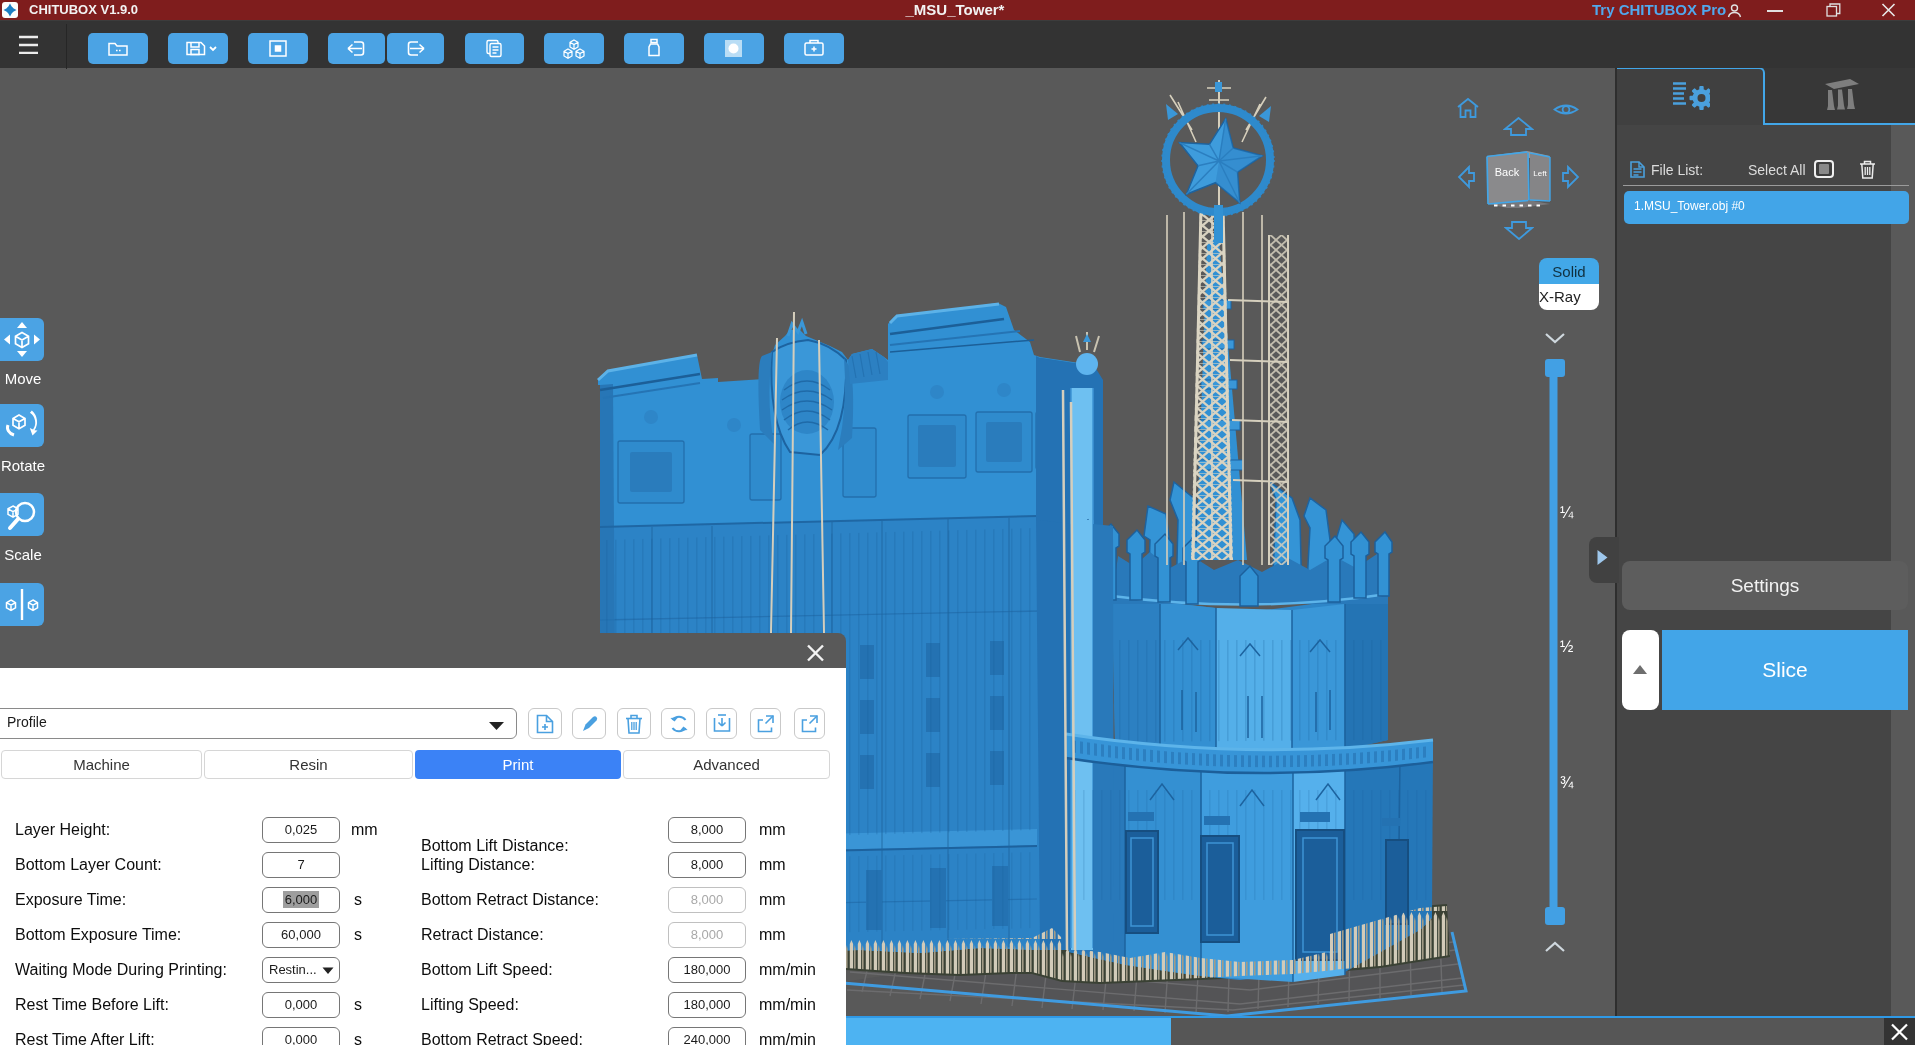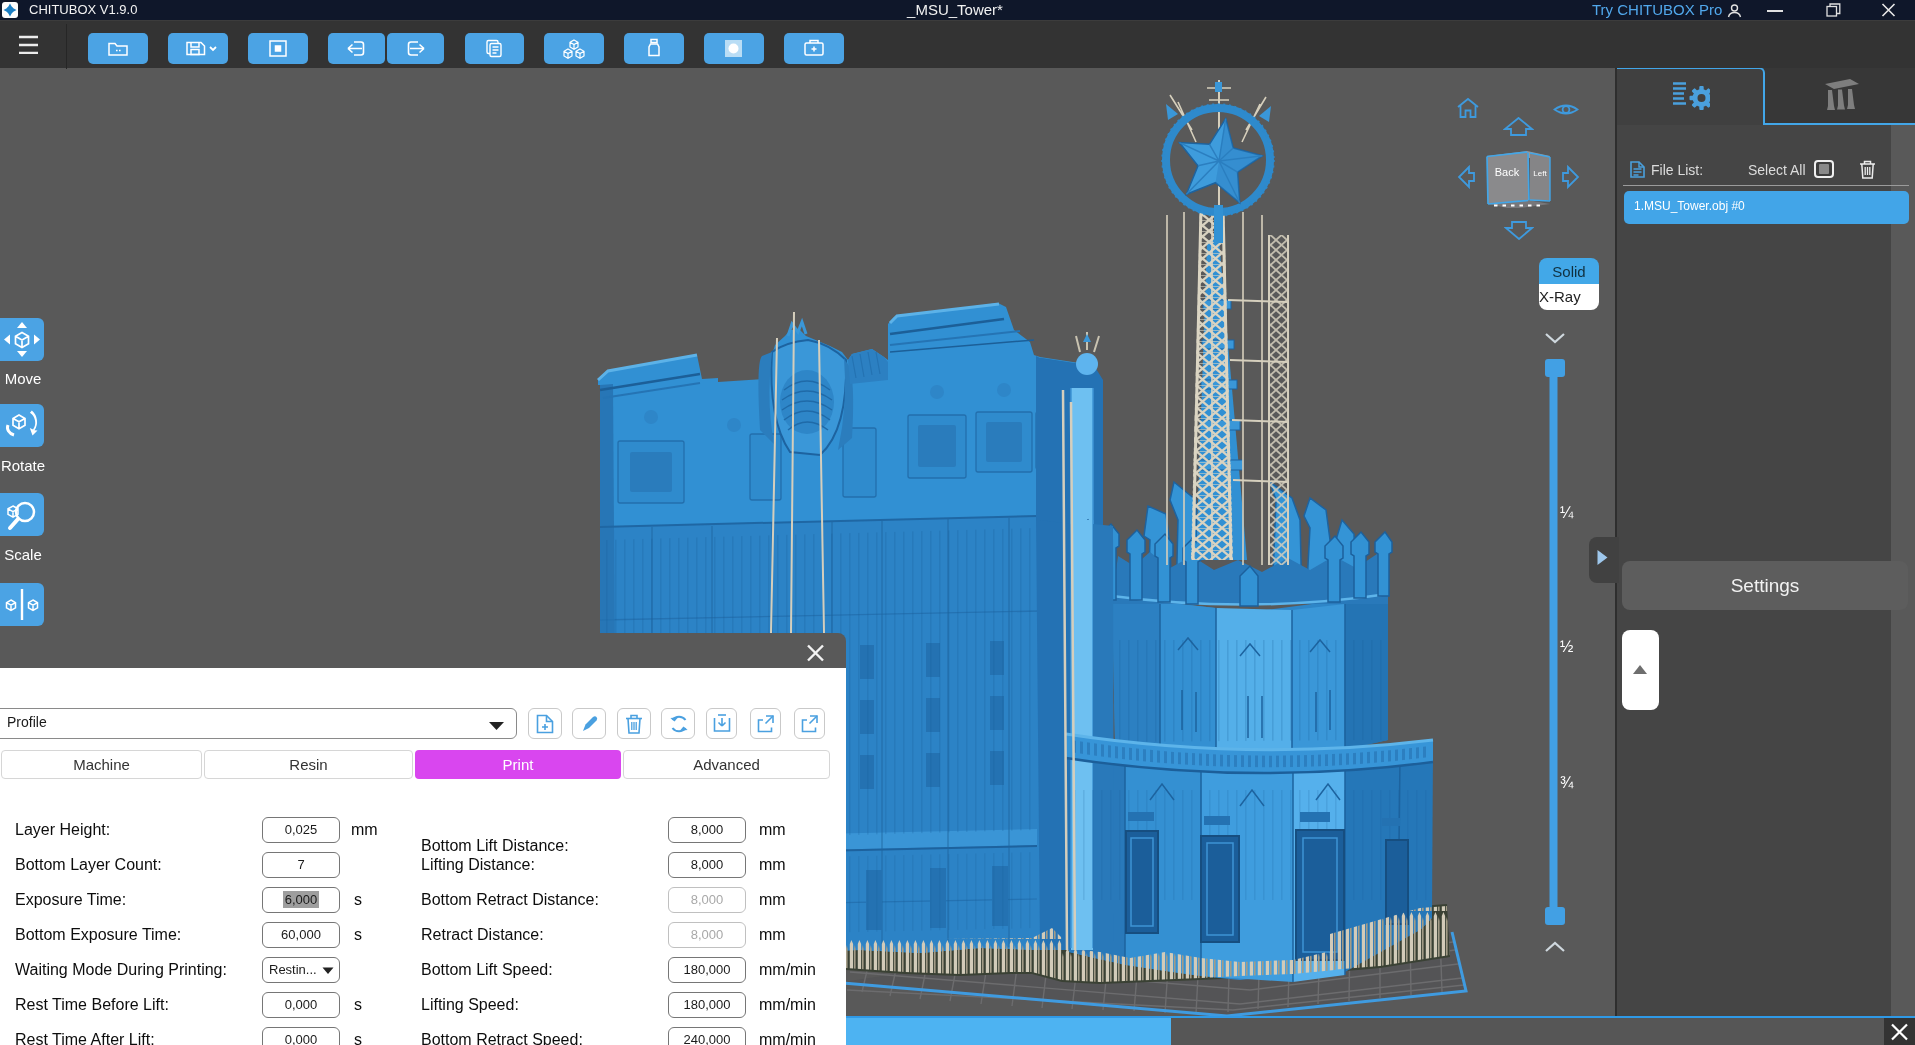--- a/index.html
+++ b/index.html
@@ -1,18 +1,18 @@
 <!DOCTYPE html>
 <html><head>
 <meta charset="utf-8">
 <style>
 * { margin:0; padding:0; box-sizing:border-box; }
 html,body { width:1915px; height:1045px; overflow:hidden; font-family:"Liberation Sans", sans-serif; background:#595959; }
 .abs { position:absolute; }
-#titlebar { position:absolute; left:0; top:0; width:1915px; height:20px; background:#0f172a; z-index:50; }
+#titlebar { position:absolute; left:0; top:0; width:1915px; height:20px; background:#7f1d1d; z-index:50;font-weight:bold; }
 #toolbar { position:absolute; left:0; top:20px; width:1915px; height:48px; background:#333333; z-index:50; border-top:1px solid #3c3c3c; }
 .tbtn { position:absolute; top:12px; height:31px; background:#4ba3e4; border-radius:5px; }
 #viewport { position:absolute; left:0; top:68px; width:1617px; height:977px; background:#595959; overflow:hidden; }
 #rpanel { position:absolute; left:1617px; top:68px; width:274px; height:949px; background:#454545; z-index:40; }
 #bottombar { position:absolute; left:846px; top:1018px; width:1069px; height:27px; background:#565656; z-index:45; }
 #bbline { position:absolute; left:846px; top:1016px; width:1069px; height:2px; background:#2f99e6; z-index:46; }
 #dialog { position:absolute; left:-20px; top:633px; width:866px; height:412px; z-index:60; }
 .ltool { position:absolute; left:0; width:44px; height:43px; background:#4ba3e4; border-radius:0 6px 6px 0; z-index:30; }
 .ltlabel { position:absolute; left:0; width:46px; text-align:center; color:#fff; font-size:15px; z-index:30; }
 .input-box { position:absolute; width:78px; height:26px; border:1px solid #767676; border-radius:6px; background:#fff; font-size:13px; color:#1a1a1a; text-align:center; line-height:24px; }
@@ -477,20 +477,21 @@
   <div class="abs" style="left:6px;top:117px;width:286px;height:1px;background:#9b9b9b;"></div>
   <div class="abs" style="left:7px;top:123px;width:285px;height:33px;background:#42a5e8;border-radius:5px;"></div>
   <div class="abs" style="left:17px;top:131px;font-size:12px;color:#fff;z-index:2;">1.MSU_Tower.obj #0</div>
 
   <div class="abs" style="left:5px;top:493px;width:286px;height:49px;background:#5d5d5d;border-radius:8px;text-align:center;font-size:19px;color:#f2f2f2;line-height:49px;">Settings</div>
 
   <div class="abs" style="left:5px;top:562px;width:37px;height:80px;background:#ffffff;border-radius:8px;"></div>
   <svg class="abs" style="left:15px;top:596px" width="16" height="11" viewBox="0 0 16 11">
       <path d="M8 1 L15 10 H1 Z" fill="#6e6e6e"></path>
     </svg>
+  <div class="abs" style="left:45px;top:562px;width:246px;height:80px;background:#42a5e8;text-align:center;font-size:21px;color:#fff;line-height:80px;">Slice</div>
 </div>
 
 <div id="bbline"></div>
 <div id="bottombar">
   <div class="abs" style="left:0;top:0;width:325px;height:27px;background:#4db3f2;"></div>
   <div class="abs" style="left:1038px;top:0;width:31px;height:27px;background:#333333;"></div>
   <svg class="abs" style="left:1044px;top:5px" width="19" height="18" viewBox="0 0 19 18">
       <path d="M2 1.5 L17 16.5 M17 1.5 L2 16.5" stroke="#fff" stroke-width="2.2"></path>
     </svg>
 </div>
@@ -594,21 +595,21 @@
   <svg class="abs" style="left:821px;top:81px" width="18" height="19" viewBox="0 0 18 19">
       <g fill="none" stroke="#4aa0e0" stroke-width="1.6">
         <path d="M6 6 h-4.5 v11.5 h13 v-4"></path>
         <path d="M9 2 h7 v7"></path>
         <path d="M16 2 L8.5 9.5"></path>
       </g>
     </svg>
 
   <div class="abs" style="left:21px;top:117px;width:201px;height:29px;border:1px solid #d6d6d6;border-radius:4px;background:#fff;text-align:center;font-size:15px;color:#333;line-height:28px;">Machine</div>
   <div class="abs" style="left:224px;top:117px;width:209px;height:29px;border:1px solid #d6d6d6;border-radius:4px;background:#fff;text-align:center;font-size:15px;color:#333;line-height:28px;">Resin</div>
-  <div class="abs" style="left:435px;top:117px;width:206px;height:29px;border-radius:4px;background:#d946ef;text-align:center;font-size:15px;color:#fff;line-height:29px;">Print</div>
+  <div class="abs" style="left:435px;top:117px;width:206px;height:29px;border-radius:4px;background:#3b82f6;text-align:center;font-size:15px;color:#fff;line-height:29px;">Print</div>
   <div class="abs" style="left:643px;top:117px;width:207px;height:29px;border:1px solid #d6d6d6;border-radius:4px;background:#fff;text-align:center;font-size:15px;color:#333;line-height:28px;">Advanced</div>
 
   <div class="flabel" style="left:35px;top:188px;">Layer Height:</div>
   <div class="flabel" style="left:35px;top:223px;">Bottom Layer Count:</div>
   <div class="flabel" style="left:35px;top:258px;">Exposure Time:</div>
   <div class="flabel" style="left:35px;top:293px;">Bottom Exposure Time:</div>
   <div class="flabel" style="left:35px;top:328px;">Waiting Mode During Printing:</div>
   <div class="flabel" style="left:35px;top:363px;">Rest Time Before Lift:</div>
   <div class="flabel" style="left:35px;top:398px;">Rest Time After Lift:</div>
   <div class="input-box" style="left:282px;top:184px;">0,025</div>

